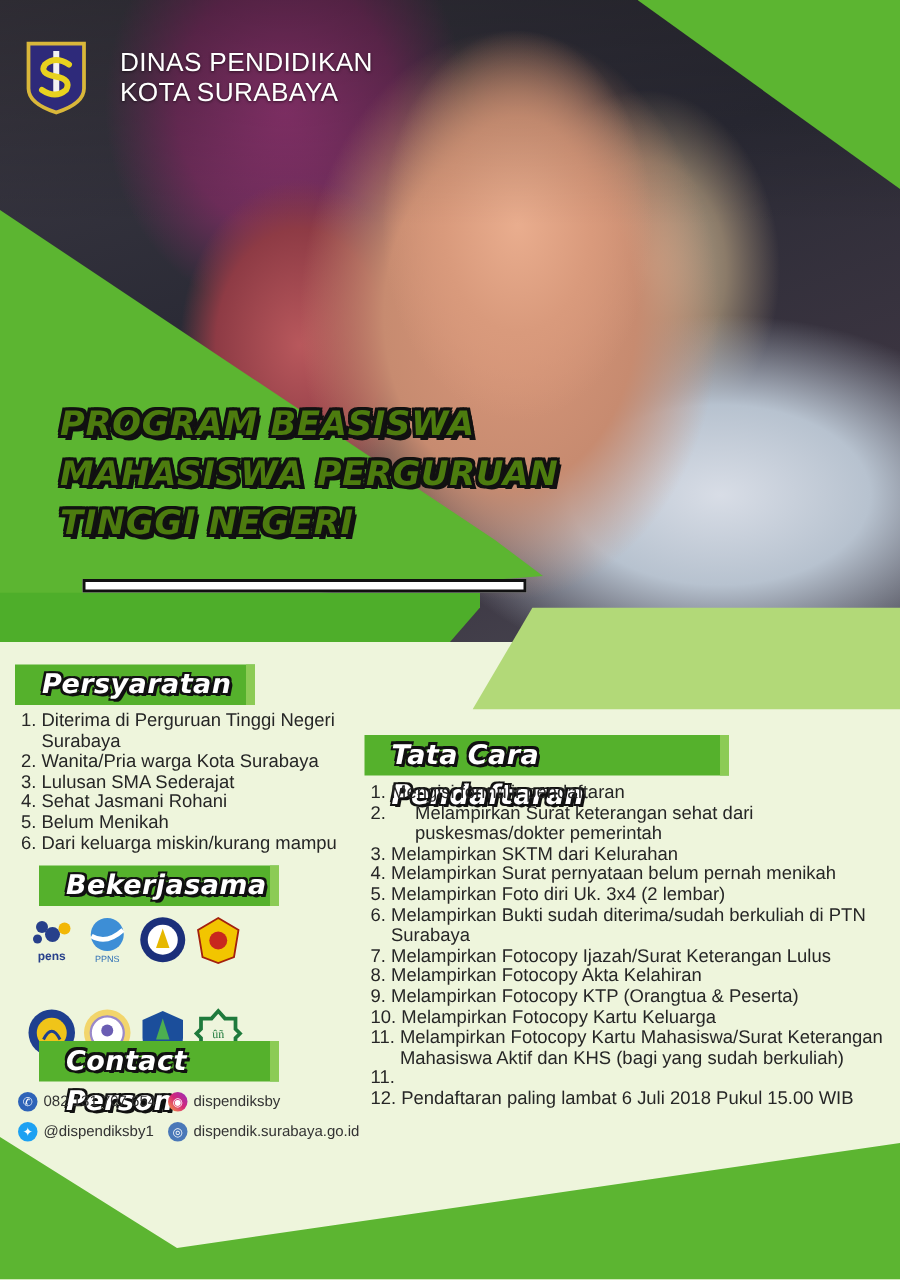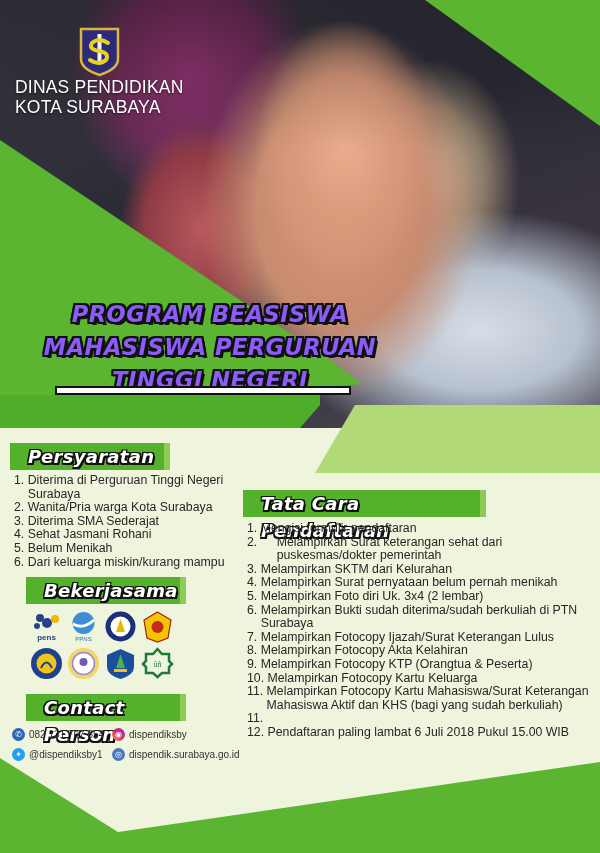--- a/index.html
+++ b/index.html
@@ -33,49 +33,49 @@
     clip-path:polygon(0 140px, 330px 360px, 362px 384px, 85px 405px, 0 405px); }
   .band-dark { left:0; top:0; width:600px; height:430px; background:#4eae2a;
     clip-path:polygon(0 395px, 320px 395px, 320px 405px, 300px 428px, 0 428px); }
   .para-light { left:0; top:0; width:600px; height:480px; background:#b2d978;
     clip-path:polygon(355px 405px, 600px 405px, 600px 473px, 315px 473px); }
   .content-bg { left:0; top:428px; width:600px; height:425px; background:#eef5dc; }
   .bottom-green { left:0; top:0; width:600px; height:853px; background:#5cb531;
     clip-path:polygon(0 758px, 118px 832px, 600px 762px, 600px 853px, 0 853px); }
 
   
-  .brand { position:absolute; left:15px; top:25px; display:flex; align-items:center; gap:0;flex-direction:column; }
+  .brand { position:absolute; left:15px; top:25px; display:flex; align-items:center; gap:20px; }
   .crest { width:45px; height:52px; }
   .brand-text { color:#fff; font-size:17.5px; line-height:20px; letter-spacing:.2px;
     text-shadow:0 1px 2px rgba(0,0,0,.6); }
 
   
-  .title { position:absolute; left:40px; top:298px; width:340px; text-align:center;
+  .title { position:absolute; left:40px; top:267px; width:340px; text-align:left;
     font-family:"DejaVu Sans", sans-serif; font-weight:bold; font-style:italic;
-    color:#8b5cf6; font-size:22.5px; line-height:33px; letter-spacing:.5px;
+    color:#4d7c0f; font-size:22.5px; line-height:33px; letter-spacing:.5px;
     text-shadow: 2px 2px 0 #111, -2px -2px 0 #111, 2px -2px 0 #111, -2px 2px 0 #111,
                  0 2px 0 #111, 2px 0 0 #111, 0 -2px 0 #111, -2px 0 0 #111, 3px 3px 0 #111; }
   .title-bar { position:absolute; left:55px; top:386px; width:296px; height:9px;
     background:#fff; border:2px solid #111; }
 
   
   .label { position:absolute; height:27px; background:#55b12c; border-right:6px solid #8ccb55;
     color:#fff; font-family:"DejaVu Sans", sans-serif; font-weight:bold; font-style:italic;
     font-size:18px; line-height:27px; padding-left:18px; letter-spacing:.3px;
     text-shadow: 1.5px 1.5px 0 #111, -1.5px -1.5px 0 #111, 1.5px -1.5px 0 #111, -1.5px 1.5px 0 #111, 2px 2px 0 #111; }
 
   
   ol.list { position:absolute; list-style:none; font-size:12.3px; line-height:13.6px; color:#262626; }
   ol.list li { display:flex; }
   ol.list li .num { flex:0 0 auto; white-space:pre; }
   ol.list li .txt { flex:1 1 auto; }
 
   
-  .logos { position:absolute; left:30px; width:150px; display:grid;
-    grid-template-columns:repeat(4, 37px); row-gap:4px; }
+  .logos { position:absolute; left:18px; width:150px; display:grid;
+    grid-template-columns:repeat(4, 37px); row-gap:29px; }
   .logo { width:33px; height:33px; border-radius:50%; position:relative; display:flex;
     align-items:center; justify-content:center; }
 
   
   .contacts { position:absolute; left:12px; top:727px; display:grid;
     grid-template-columns:96px 140px; row-gap:6px; column-gap:4px; font-size:10px; color:#333; }
   .contact { display:flex; align-items:center; gap:4px; height:14px; white-space:nowrap; }
   .cicon { width:13px; height:13px; border-radius:50%; display:inline-flex; align-items:center;
     justify-content:center; color:#fff; font-size:8px; flex:0 0 13px; }
 </style>
@@ -117,21 +117,21 @@
     <li>
         <span class="num">1. </span>
         <span class="txt">Diterima di Perguruan Tinggi Negeri Surabaya</span>
       </li>
     <li>
         <span class="num">2. </span>
         <span class="txt">Wanita/Pria warga Kota Surabaya</span>
       </li>
     <li>
         <span class="num">3. </span>
-        <span class="txt">Diterima SMA Sederajat</span>
+        <span class="txt">Lulusan SMA Sederajat</span>
       </li>
     <li>
         <span class="num">4. </span>
         <span class="txt">Sehat Jasmani Rohani</span>
       </li>
     <li>
         <span class="num">5. </span>
         <span class="txt">Belum Menikah</span>
       </li>
     <li>

